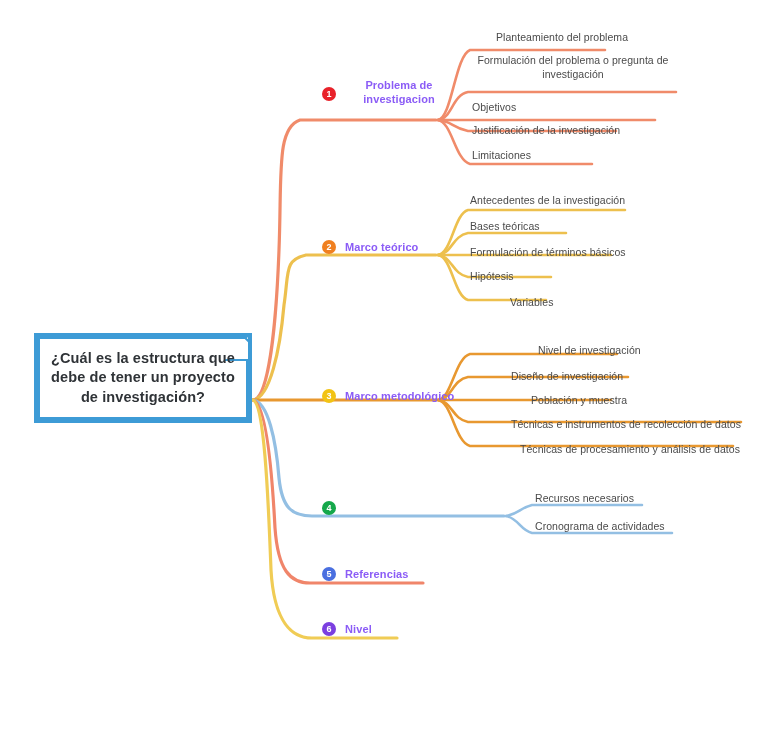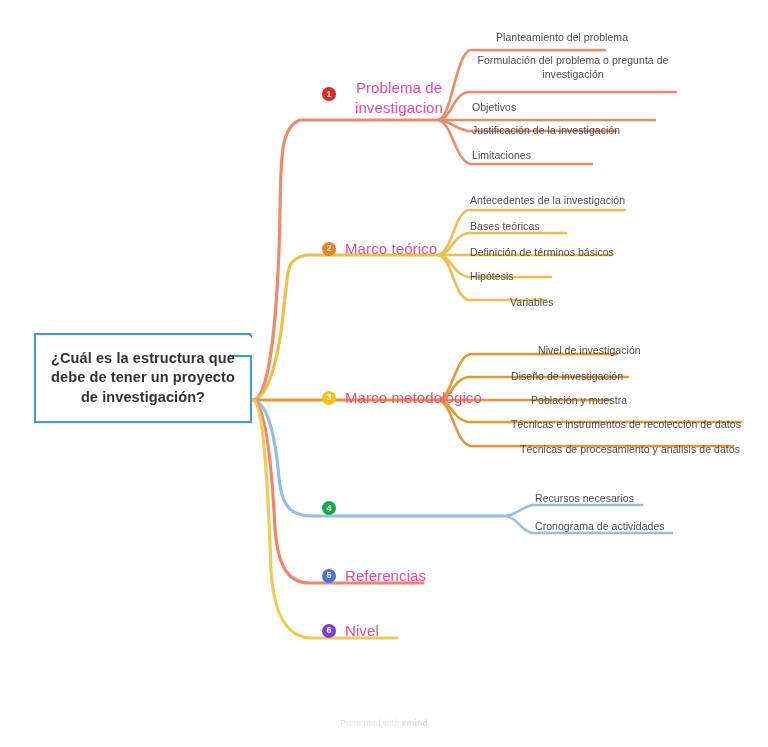--- a/index.html
+++ b/index.html
@@ -7,21 +7,21 @@
     width:768px;height:747px;position:relative;overflow:hidden;
     font-family:"Liberation Sans","DejaVu Sans",sans-serif;
     -webkit-font-smoothing:antialiased;
   }
   #canvas{position:absolute;inset:0;width:768px;height:747px;}
   svg.wires{position:absolute;left:0;top:0;width:768px;height:747px;pointer-events:none;}
 
   
   .central{
     position:absolute;left:34px;top:333px;width:218px;height:90px;
-    border:2px solid #22c55e;background:#ffffff;box-sizing:border-box;
+    border:6px solid #22c55e;background:#ffffff;box-sizing:border-box;
   }
   .central .fold{
     position:absolute;right:-2px;top:-2px;width:22px;height:22px;
     background:#ffffff;
     border-left:2px solid #3d9bd6;border-bottom:2px solid #3d9bd6;
     transform:none;
     clip-path:polygon(100% 0,0 100%,100% 100%);
   }
   .central .foldline{
     position:absolute;right:-2px;top:-2px;width:24px;height:24px;
@@ -38,21 +38,21 @@
     line-height:1.35;padding:4px 10px;box-sizing:border-box;letter-spacing:.1px;
   }
 
   
   .topic{position:absolute;display:flex;align-items:center;gap:9px;white-space:nowrap;}
   .badge{
     width:14px;height:14px;border-radius:50%;flex:none;
     display:flex;align-items:center;justify-content:center;
     color:#fff;font-size:9px;font-weight:bold;line-height:1;
   }
-  .topic-label{font-size:15px;font-weight:normal;color:#ec4899;letter-spacing:.1px;}
+  .topic-label{font-size:11px;font-weight:bold;color:#8b5cf6;letter-spacing:.1px;}
   .topic-label.two-line{white-space:normal;text-align:center;line-height:1.3;width:108px;}
 
   
   .sub{position:absolute;white-space:nowrap;font-size:10.5px;color:#4a4a4a;letter-spacing:.05px;}
   .sub.wrap{white-space:normal;text-align:center;line-height:1.35;}
 
   
   .footer{
     position:absolute;left:0;top:718px;width:768px;text-align:center;
     font-size:8.5px;color:#e2e2e2;letter-spacing:.2px;
@@ -148,30 +148,27 @@
   </div>
 
   <div class="sub" style="left:496px;top:31px;">Planteamiento del problema</div>
   <div class="sub wrap" style="left:472px;top:53px;width:202px;">Formulación del problema o pregunta de investigación</div>
   <div class="sub" style="left:472px;top:101px;">Objetivos</div>
   <div class="sub" style="left:472px;top:124px;">Justificación de la investigación</div>
   <div class="sub" style="left:472px;top:149px;">Limitaciones</div>
 
   <div class="sub" style="left:470px;top:194px;">Antecedentes de la investigación</div>
   <div class="sub" style="left:470px;top:220px;">Bases teóricas</div>
-  <div class="sub" style="left:470px;top:246px;">Definición de términos básicos</div>
+  <div class="sub" style="left:470px;top:246px;">Formulación de términos básicos</div>
   <div class="sub" style="left:470px;top:270px;">Hipótesis</div>
   <div class="sub" style="left:470px;top:296px;margin-left:40px;">Variables</div>
 
   <div class="sub" style="left:511px;top:344px;padding-left:27px;">Nivel de investigación</div>
   <div class="sub" style="left:511px;top:370px;">Diseño de investigación</div>
   <div class="sub" style="left:511px;top:394px;padding-left:20px;">Población y muestra</div>
   <div class="sub" style="left:520px;top:443px;">Técnicas de procesamiento y análisis de datos</div>
   <div class="sub" style="left:511px;top:418px;">Técnicas e instrumentos de recolección de datos</div>
 
   <div class="sub" style="left:535px;top:492px;">Recursos necesarios</div>
   <div class="sub" style="left:535px;top:520px;">Cronograma de actividades</div>
 
-  <div class="footer">
-    <span>Presented with </span><b>xmind</b>
-  </div>
 
 </div>
 
 </body></html>

